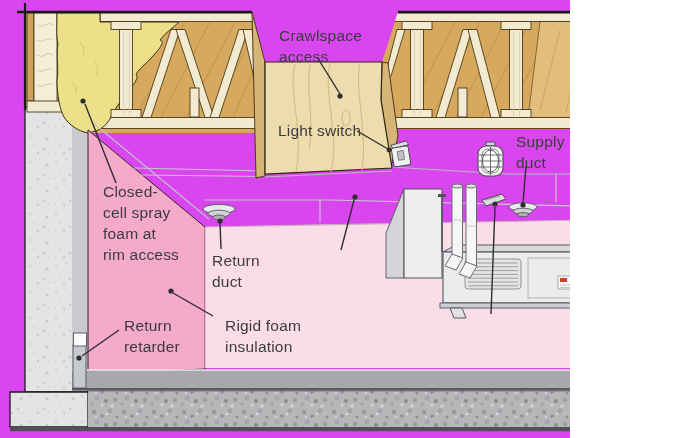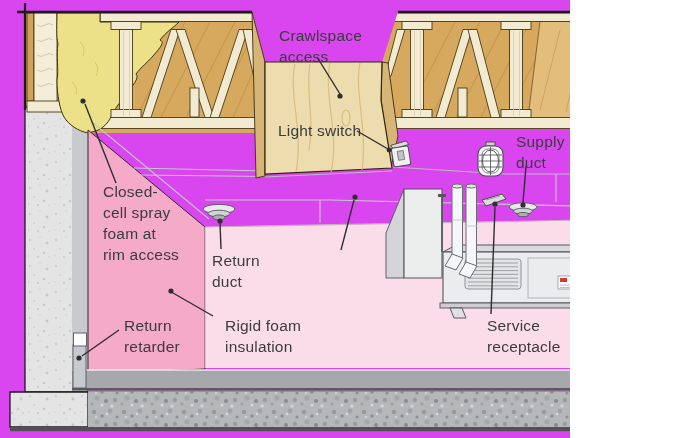--- a/index.html
+++ b/index.html
@@ -310,15 +310,13 @@
   <div class="lbl" style="left:103px;top:181px">Closed-
 cell spray
 foam at
 rim access</div>
   <div class="lbl" style="left:212px;top:250px">Return
 duct</div>
   <div class="lbl" style="left:124px;top:315px">Return
 retarder</div>
   <div class="lbl" style="left:225px;top:315px">Rigid foam
 insulation</div>
-  <div class="lbl" style="left:487px;top:315px">Service
-receptacle</div>
 </div>
 
 </body></html>

